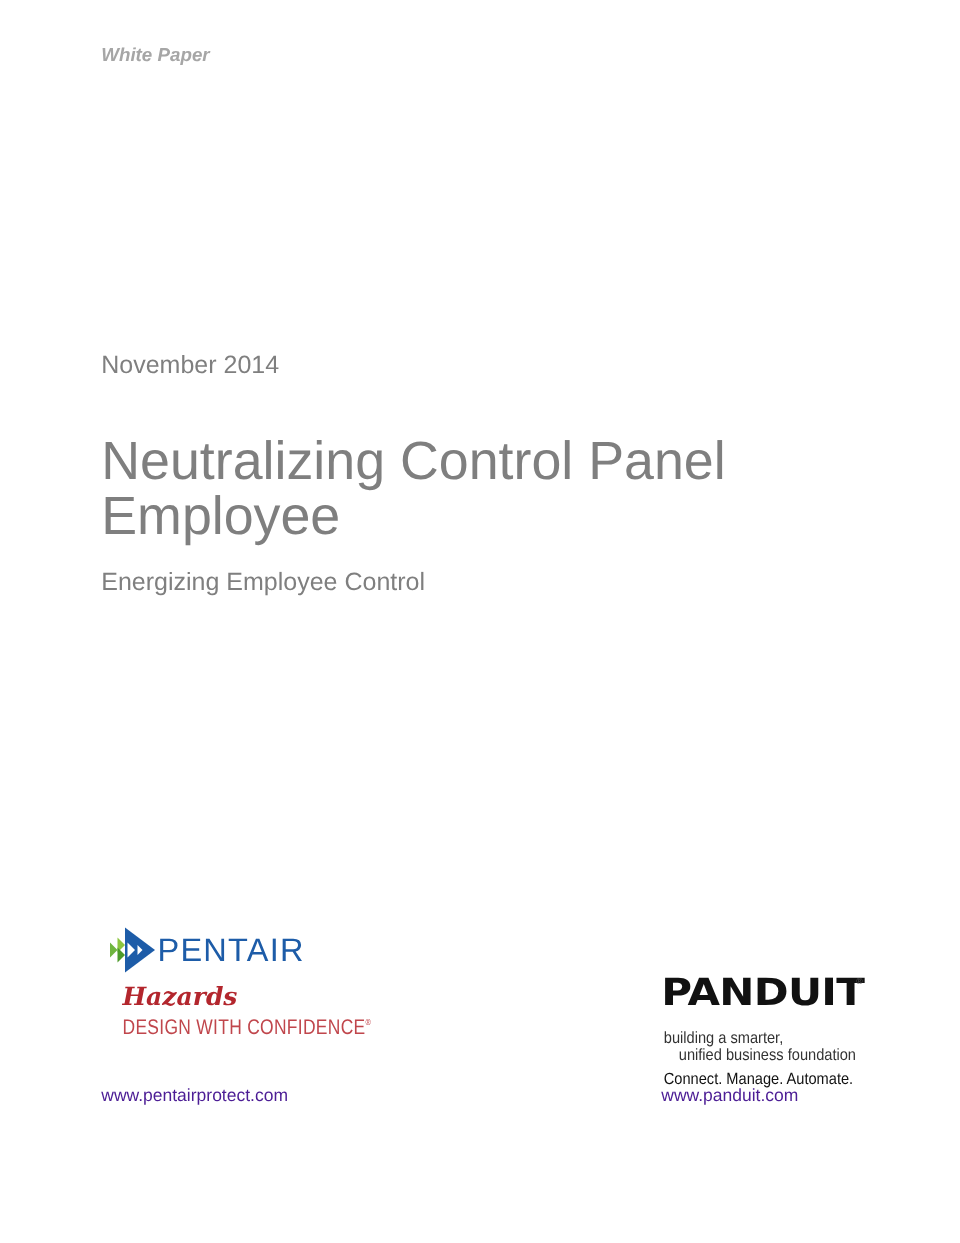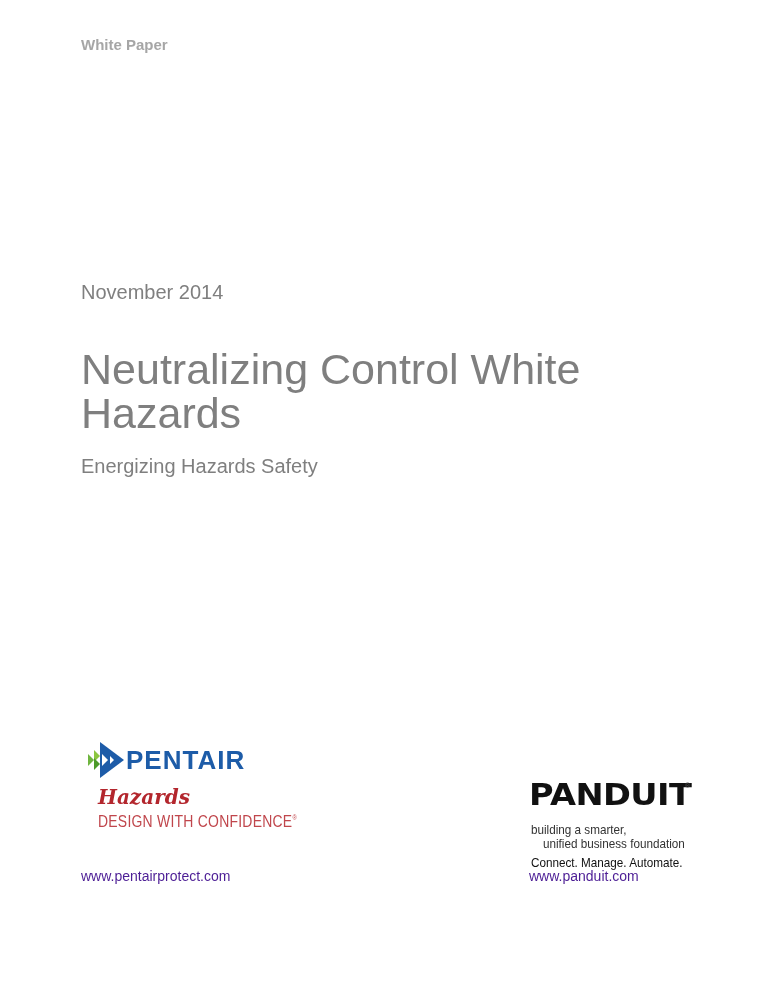--- a/index.html
+++ b/index.html
@@ -1,30 +1,30 @@
 <!DOCTYPE html>
 <html><head>
 <meta charset="utf-8">
 <style>
   html, body { margin: 0; padding: 0; background: #ffffff; }
   body { width: 768px; height: 994px; position: relative; overflow: hidden;
          font-family: "Liberation Sans", sans-serif; color: #7f7f7f; }
   .abs { position: absolute; }
-  .doc-type { left: 81px; top: 36px; font-size: 15px; font-weight: bold; color: #a6a6a6; }
+  .doc-type { left: 81px; top: 36px; font-size: 15px; font-weight: bold; color: #a6a6a6; font-style: italic; }
   .date { left: 81px; top: 281px; font-size: 20px; color: #7f7f7f; }
   .title { left: 81px; top: 347px; font-size: 43px; line-height: 44px; color: #7f7f7f; width: 560px; }
   .subtitle { left: 81px; top: 455px; font-size: 20px; color: #7f7f7f; }
   .url { font-size: 14px; color: #4c1d95; top: 868px; }
   .url-left { left: 81px; }
   .url-right { left: 529px; }
 
   
   .pentair { left: 86px; top: 740px; width: 200px; height: 100px; }
   .pentair-mark { position: absolute; left: 0; top: 0; width: 40px; height: 40px; }
-  .pentair-word { position: absolute; left: 40px; top: 5px; font-size: 26px; font-weight: bold;
+  .pentair-word { position: absolute; left: 40px; top: 5px; font-size: 26px; font-weight: normal;
                   color: #1d5ca8; letter-spacing: 1px; }
   .hoffman { position: absolute; left: 12px; top: 45px; font-family: "DejaVu Serif", serif;
              font-style: italic; font-weight: bold; font-size: 20px; color: #b3262d; }
   .confidence { position: absolute; left: 12px; top: 72px; font-size: 17px; color: #c0464c;
                 transform: scaleX(0.82); transform-origin: left; letter-spacing: 0.3px; white-space: nowrap; }
   .confidence sup { font-size: 7px; }
 
   
   .panduit { left: 529px; top: 740px; width: 170px; height: 100px; margin-top: 38px; }
   .panduit-word { position: absolute; left: 0; top: 0; font-size: 30px; font-weight: 900;
@@ -38,23 +38,23 @@
   .tag3 { position: absolute; left: 2px; top: 77px; font-size: 13px; color: #111;
           transform: scaleX(0.9); transform-origin: left; white-space: nowrap; }
 </style>
 </head>
 <body>
 
 <div class="abs doc-type">White Paper</div>
 
 <div class="abs date">November 2014</div>
 
-<div class="abs title">Neutralizing Control White Hazards</div>
+<div class="abs title">Neutralizing Control Panel Employee</div>
 
-<div class="abs subtitle">Energizing Hazards Safety</div>
+<div class="abs subtitle">Energizing Employee Control</div>
 
 <div class="abs pentair">
   <svg class="pentair-mark" viewBox="0 0 40 40">
     <polygon points="14,2 38,20 14,38" fill="#1d5ca8"></polygon>
     <polygon points="2,14 8,20 2,26" fill="#6fb53f"></polygon>
     <polygon points="8,10 14,16 8,22" fill="#8cc63f"></polygon>
     <polygon points="8,18 14,24 8,30" fill="#4c9a2a"></polygon>
     <polygon points="16,14 22,20 16,26" fill="#ffffff"></polygon>
     <polygon points="24,16 28,20 24,24" fill="#ffffff"></polygon>
   </svg>

